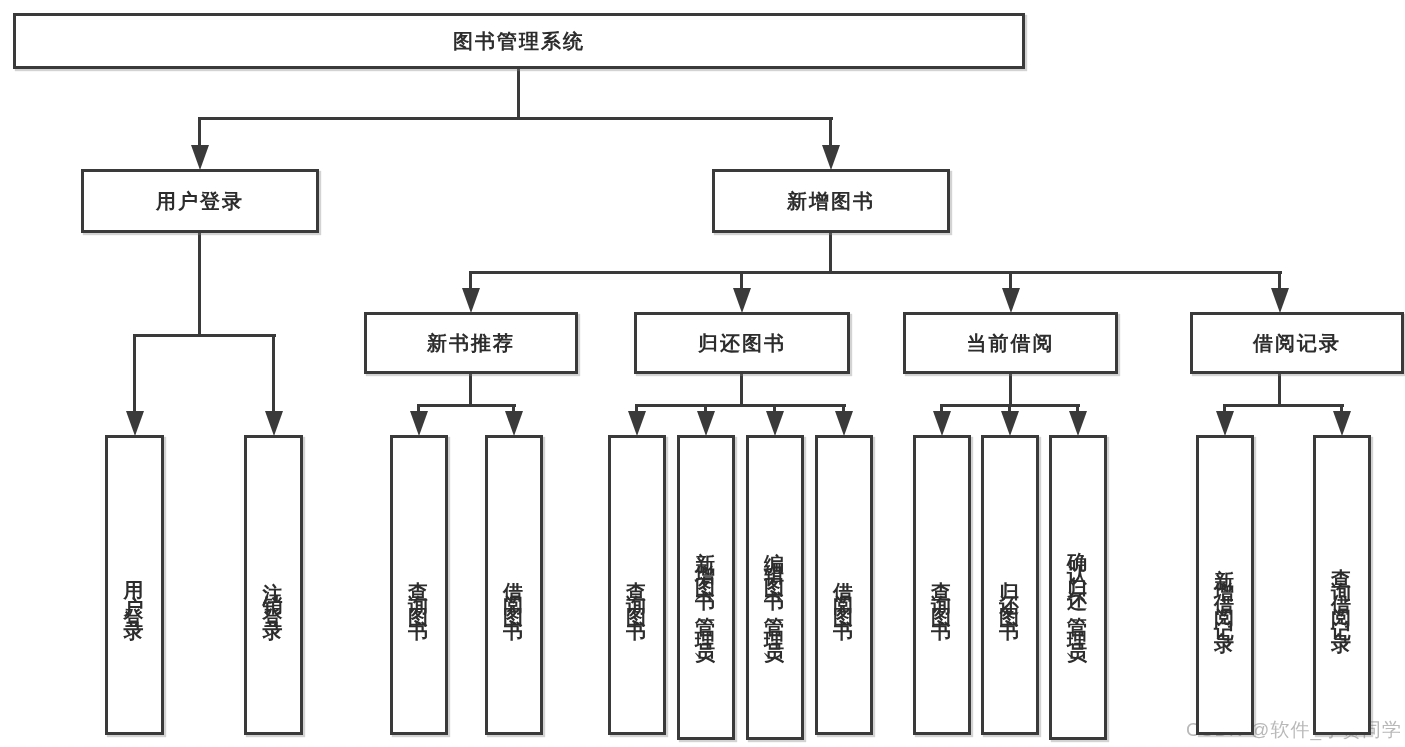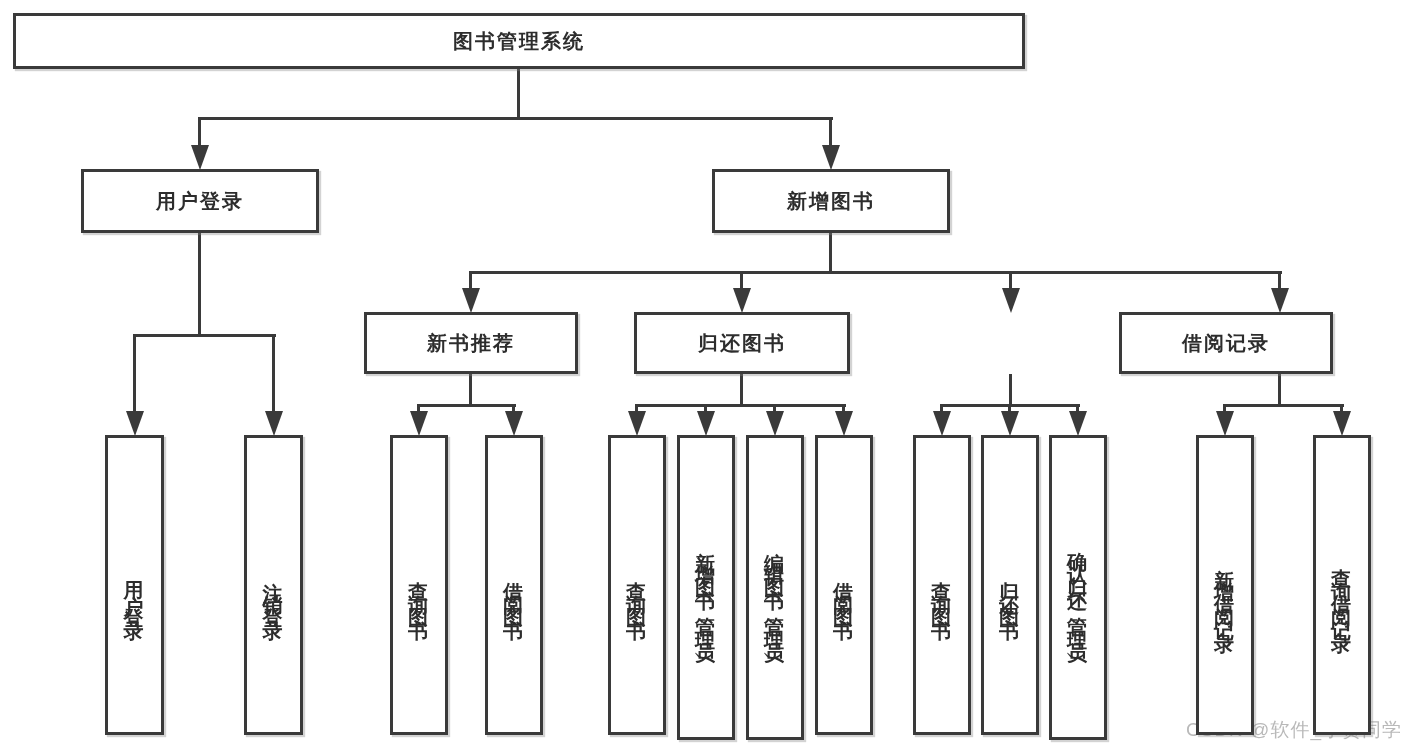--- a/index.html
+++ b/index.html
@@ -116,21 +116,22 @@
     <div class="line" style="left: 1223px; top: 404px; width: 121px; height: 3px;"></div>
     <div class="line" style="left: 1223px; top: 405px; width: 3px; height: 10px;"></div>
     <div class="arrow" style="left: 1216px; top: 411px;"></div>
     <div class="line" style="left: 1340px; top: 405px; width: 3px; height: 10px;"></div>
     <div class="arrow" style="left: 1333px; top: 411px;"></div>
     <div class="node" style="left: 13px; top: 13px; width: 1012px; height: 56px;">图书管理系统</div>
     <div class="node" style="left: 81px; top: 169px; width: 238px; height: 64px;">用户登录</div>
     <div class="node" style="left: 712px; top: 169px; width: 238px; height: 64px;">新增图书</div>
     <div class="node" style="left: 364px; top: 312px; width: 214px; height: 62px;">新书推荐</div>
     <div class="node" style="left: 634px; top: 312px; width: 216px; height: 62px;">归还图书</div>
-    <div class="node" style="left: 1119px; top: 312px; width: 214px; height: 62px;">借阅记录</div>
+    <div class="node" style="left: 903px; top: 312px; width: 215px; height: 62px;">当前借阅</div>
+    <div class="node" style="left: 1190px; top: 312px; width: 214px; height: 62px;">借阅记录</div>
     <div class="node vertical" style="left: 105px; top: 435px; width: 59px; height: 300px;">用户登录</div>
     <div class="node vertical" style="left: 244px; top: 435px; width: 59px; height: 300px;">注销登录</div>
     <div class="node vertical" style="left: 390px; top: 435px; width: 58px; height: 300px;">查询图书</div>
     <div class="node vertical" style="left: 485px; top: 435px; width: 58px; height: 300px;">借阅图书</div>
     <div class="node vertical" style="left: 608px; top: 435px; width: 58px; height: 300px;">查询图书</div>
     <div class="node vertical" style="left: 677px; top: 435px; width: 58px; height: 305px;">新增图书（管理员）</div>
     <div class="node vertical" style="left: 746px; top: 435px; width: 58px; height: 305px;">编辑图书（管理员）</div>
     <div class="node vertical" style="left: 815px; top: 435px; width: 58px; height: 300px;">借阅图书</div>
     <div class="node vertical" style="left: 913px; top: 435px; width: 58px; height: 300px;">查询图书</div>
     <div class="node vertical" style="left: 981px; top: 435px; width: 58px; height: 300px;">归还图书</div>

